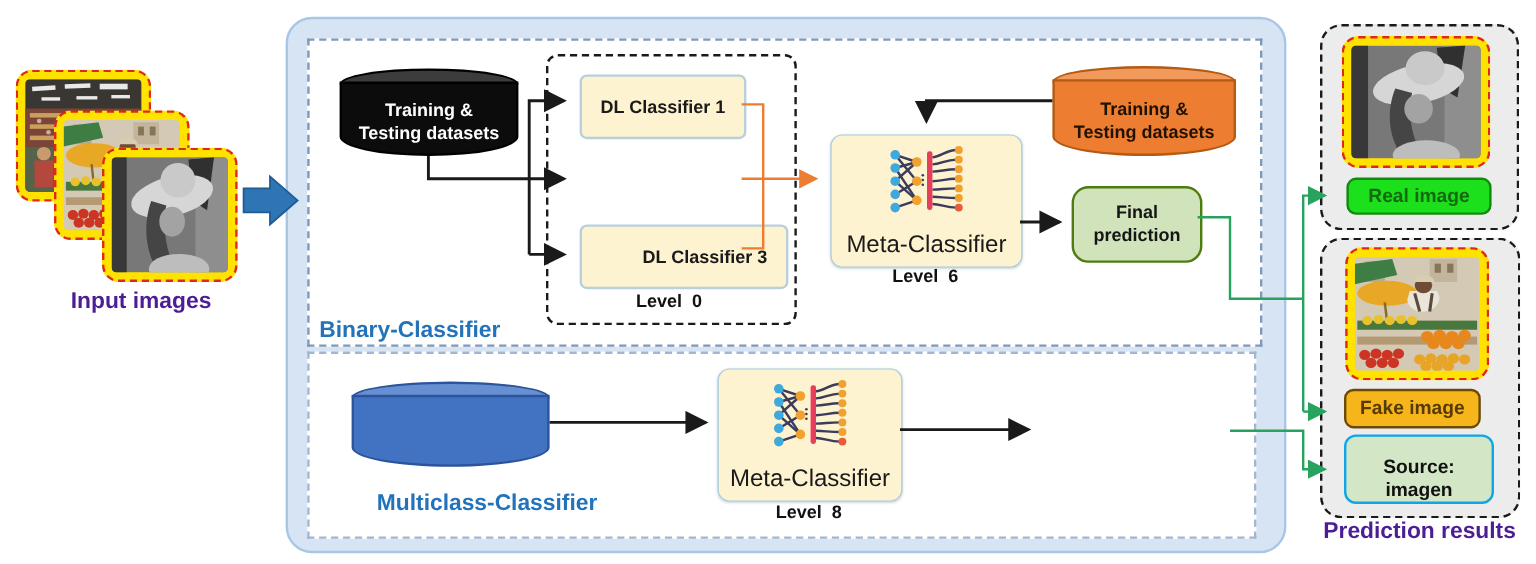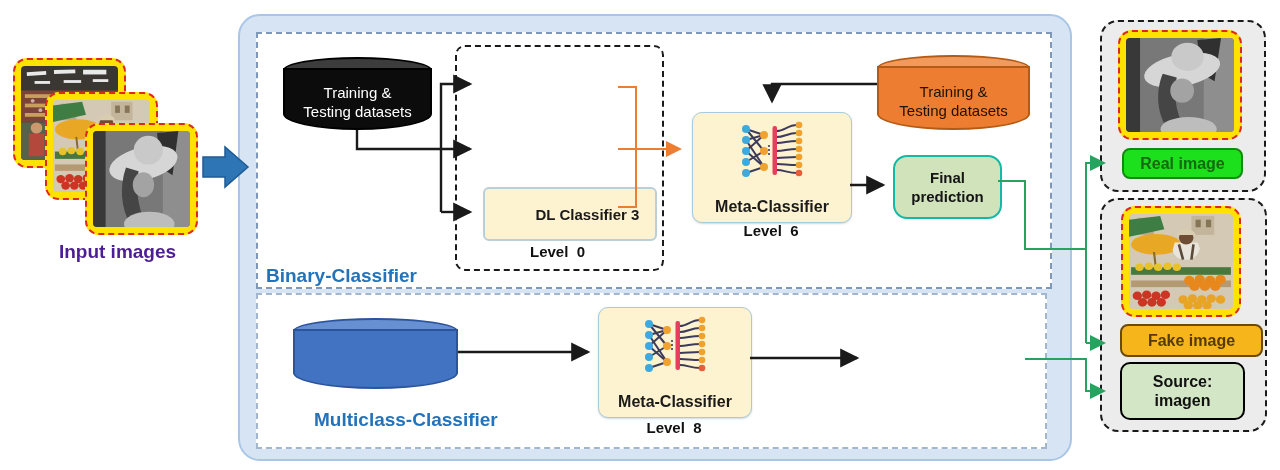--- a/index.html
+++ b/index.html
@@ -27,65 +27,65 @@
   }
   .section-label{font-size:19px; font-weight:bold; color:#2373ba; z-index:4;}
   .level-label{font-size:15px; font-weight:bold; color:#111; white-space:pre; text-align:center; z-index:4;}
   
   .cyl{z-index:4;}
   .cyl .cbody{position:absolute; left:0; right:0; top:11px; bottom:0;
     border-radius:0 0 50% 50% / 0 0 16px 16px; border-top:none;}
   .cyl .ctop{position:absolute; left:0; right:0; top:0; height:22px; border-radius:50%;}
   .cyl .ctxt{position:absolute; left:0; right:0; top:18px; bottom:0; display:flex;
     flex-direction:column; justify-content:center; align-items:center;
-    font-weight:normal; font-size:15px; line-height:1.25; z-index:2; text-align:center;}
+    font-weight:bold; font-size:15px; line-height:1.25; z-index:2; text-align:center;}
   .cyl-black .cbody{background:#0c0c0c; border:2px solid #000;}
   .cyl-black .ctop{background:#3c3c3c; border:2px solid #000;}
   .cyl-black .ctxt{color:#fff;}
   .cyl-orange .cbody{background:#ed7d31; border:2px solid #b55a12;}
   .cyl-orange .ctop{background:#f19a5b; border:2px solid #b55a12;}
   .cyl-orange .ctxt{color:#201200;}
   .cyl-blue .cbody{background:#4273c2; border:2px solid #2c549c;}
   .cyl-blue .ctop{background:#6690d2; border:2px solid #2c549c;}
   .cyl-blue .ctxt{color:#fff;}
   
   .dl-box{
     background:#fdf3d0; border:2px solid #b8cfdc; border-radius:6px;
     display:flex; align-items:center; justify-content:center;
     font-size:15px; font-weight:bold; color:#1a1a1a; z-index:4;
   }
   .meta-box{
     background:#fdf3d0; border:1.5px solid #a8cbdb; border-radius:10px;
     display:flex; flex-direction:column; align-items:center; justify-content:flex-end;
-    padding-bottom:6px; font-size:16px; font-weight:bold; color:#1a1a1a; z-index:4;
+    padding-bottom:6px; font-size:20px; font-weight:normal; color:#1a1a1a; z-index:4;
     box-shadow:0 1px 2px rgba(120,140,160,.35);
   }
   .meta-box .nn{position:absolute; top:8px; left:50%; transform:translateX(-50%);}
   .final-box{
-    background:#d0e3bb; border:2px solid #14b8a6;
+    background:#d0e3bb; border:2px solid #4d7c0f;
     display:flex; flex-direction:column; align-items:center; justify-content:center;
     font-size:15px; font-weight:bold; color:#151515; text-align:center; line-height:1.3; z-index:4;
   }
   
   .photo-card{
     background:#ffe200; border:2.5px dashed #e02818; border-radius:14px;
     padding:6px; box-sizing:border-box; z-index:4;
   }
   .photo-card svg{display:block; width:100%; height:100%; border-radius:4px;}
   
   .result-panel{
     background:#ececec; border:2px dashed #1a1a1a; border-radius:18px; z-index:2;
   }
   .tag{
     display:flex; flex-direction:column; align-items:center; justify-content:center;
     font-weight:bold; text-align:center; z-index:4; line-height:1.2;
   }
   .tag-real{background:#1ce01c; border:2px solid #128a12; color:#146911; font-size:16px; border-radius:8px;}
   .tag-fake{background:#f6b51b; border:2px solid #6b4a05; color:#573a02; font-size:16px; border-radius:8px;}
-  .tag-source{background:#d3e6c5; border:2px solid #000000; color:#111; font-size:16px; border-radius:10px;}
+  .tag-source{background:#d3e6c5; border:2px solid #0ea5e9; color:#111; font-size:16px; border-radius:10px;justify-content:flex-end;}
   .caption{font-size:19px; font-weight:bold; color:#4c1d95; text-align:center; z-index:4;}
   .connectors{left:0; top:0; z-index:6; pointer-events:none;}
   .hidden-defs{position:absolute; width:0; height:0; overflow:hidden;}
 </style>
 </head>
 <body>
 
 <div class="stage">
 
   <svg class="hidden-defs" aria-hidden="true">
@@ -255,20 +255,21 @@
 
   <div class="abs cyl cyl-black" style="left:283px; top:57px; width:149px; height:73px;">
     <div class="ctop"></div>
     <div class="cbody"></div>
     <div class="ctxt">
       <span>Training &amp;</span>
       <span>Testing datasets</span>
     </div>
   </div>
 
+  <div class="abs dl-box" style="left:483px; top:62px; width:135px; height:50px;">DL Classifier 1</div>
   <div class="abs dl-box" style="left:483px; top:187px; width:135px; height:50px;padding-left:35px;">DL Classifier 3</div>
   <div class="abs level-label" style="left:455px; top:243px; width:205px;">Level  0</div>
 
   <div class="abs meta-box" style="left:692px; top:112px; width:158px; height:103px;">
     <svg class="nn" width="72" height="58" viewBox="0 0 72 58">
         <use href="#nn-icon"></use>
       </svg>
     <span>Meta-Classifier</span>
   </div>
   <div class="abs level-label" style="left:692px; top:222px; width:158px;">Level  6</div>
@@ -308,25 +309,26 @@
       </svg>
   </div>
   <div class="abs tag tag-real" style="left:1122px; top:148px; width:121px; height:31px; box-sizing:border-box;">Real image</div>
 
   <div class="abs result-panel" style="left:1100px; top:198px; width:163px; height:230px;"></div>
   <div class="abs photo-card" style="left:1121px; top:206px; width:120px; height:111px;">
     <svg viewBox="0 0 100 100" preserveAspectRatio="none">
         <use href="#ph-market"></use>
       </svg>
   </div>
-  <div class="abs tag tag-fake" style="left:1120px; top:324px; width:143px; height:33px; box-sizing:border-box;">Fake image</div>
+  <div class="abs tag tag-fake" style="left:1120px; top:324px; width:114px; height:33px; box-sizing:border-box;">Fake image</div>
   <div class="abs tag tag-source" style="left:1120px; top:362px; width:125px; height:58px; box-sizing:border-box;">
     <span>Source:</span>
     <span>imagen</span>
   </div>
+  <div class="abs caption" style="left:1088px; top:432px; width:190px;">Prediction results</div>
 
   <svg class="abs connectors" width="1280" height="470" viewBox="0 0 1280 470">
     <defs>
       <marker id="arwB" markerWidth="9" markerHeight="9" refX="7" refY="4" orient="auto">
         <path d="M0,0 L8,4 L0,8 Z" fill="#1a1a1a"></path>
       </marker>
       <marker id="arwO" markerWidth="9" markerHeight="9" refX="7" refY="4" orient="auto">
         <path d="M0,0 L8,4 L0,8 Z" fill="#ed7d31"></path>
       </marker>
       <marker id="arwG" markerWidth="9" markerHeight="9" refX="7" refY="4" orient="auto">

